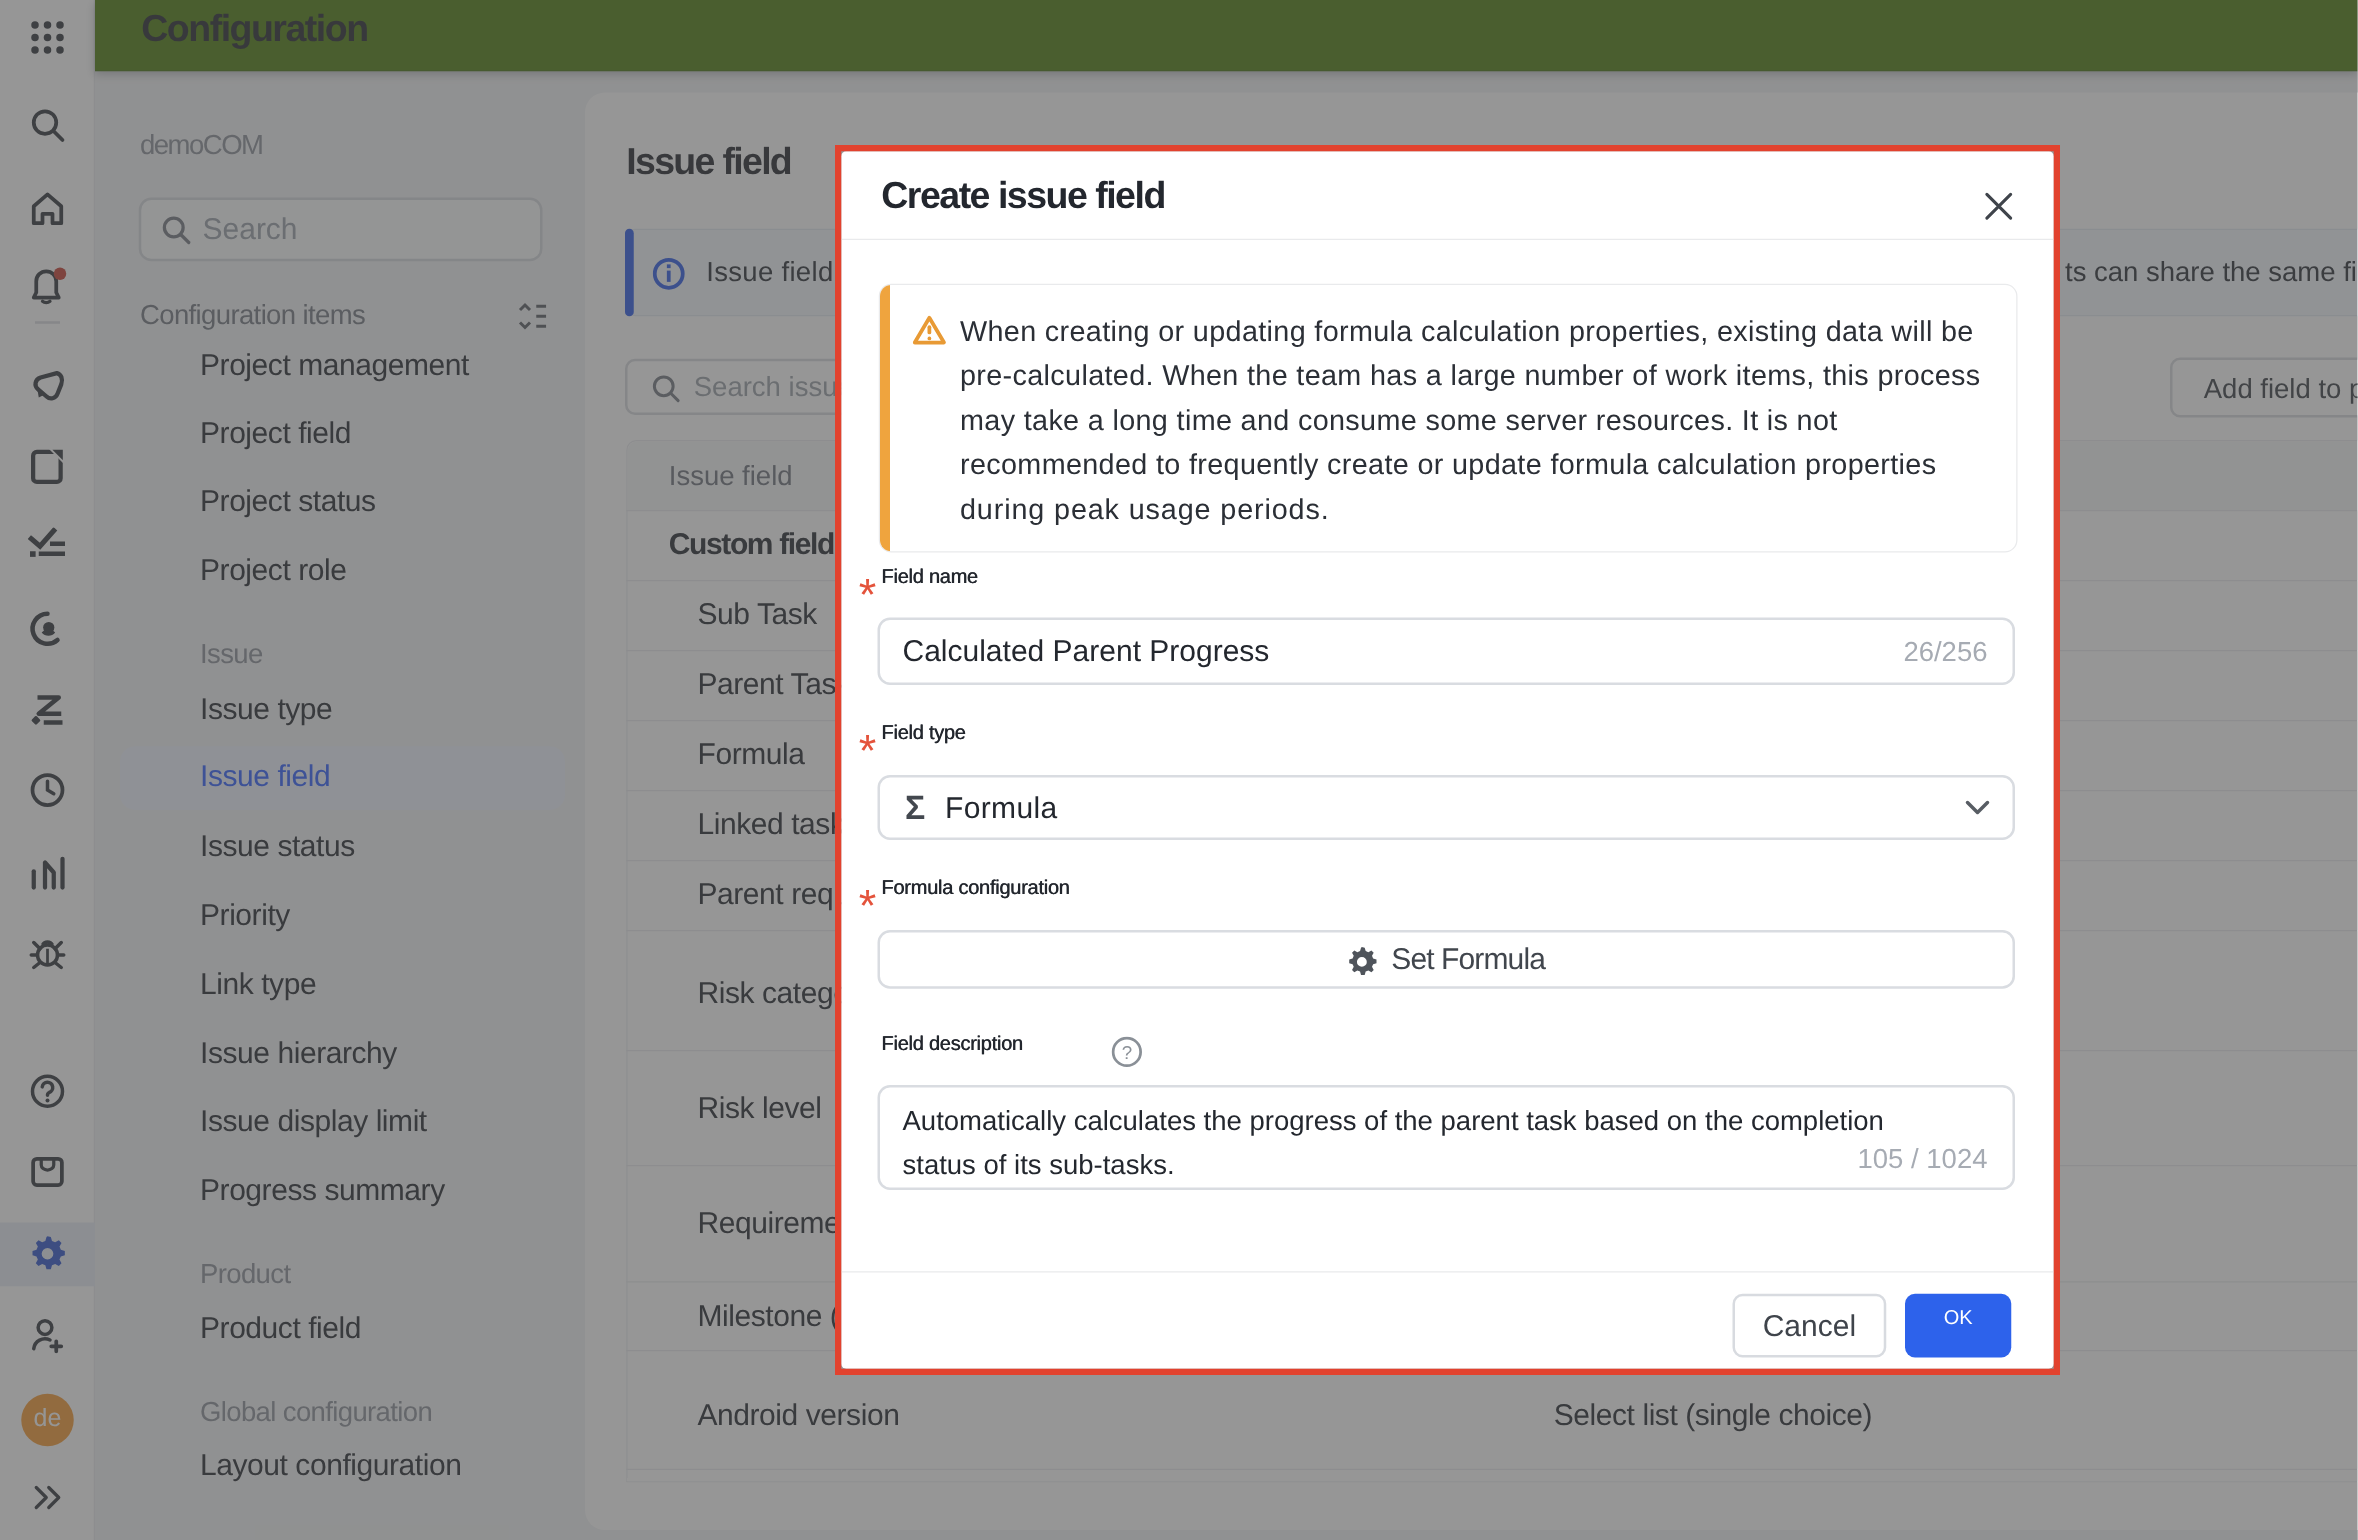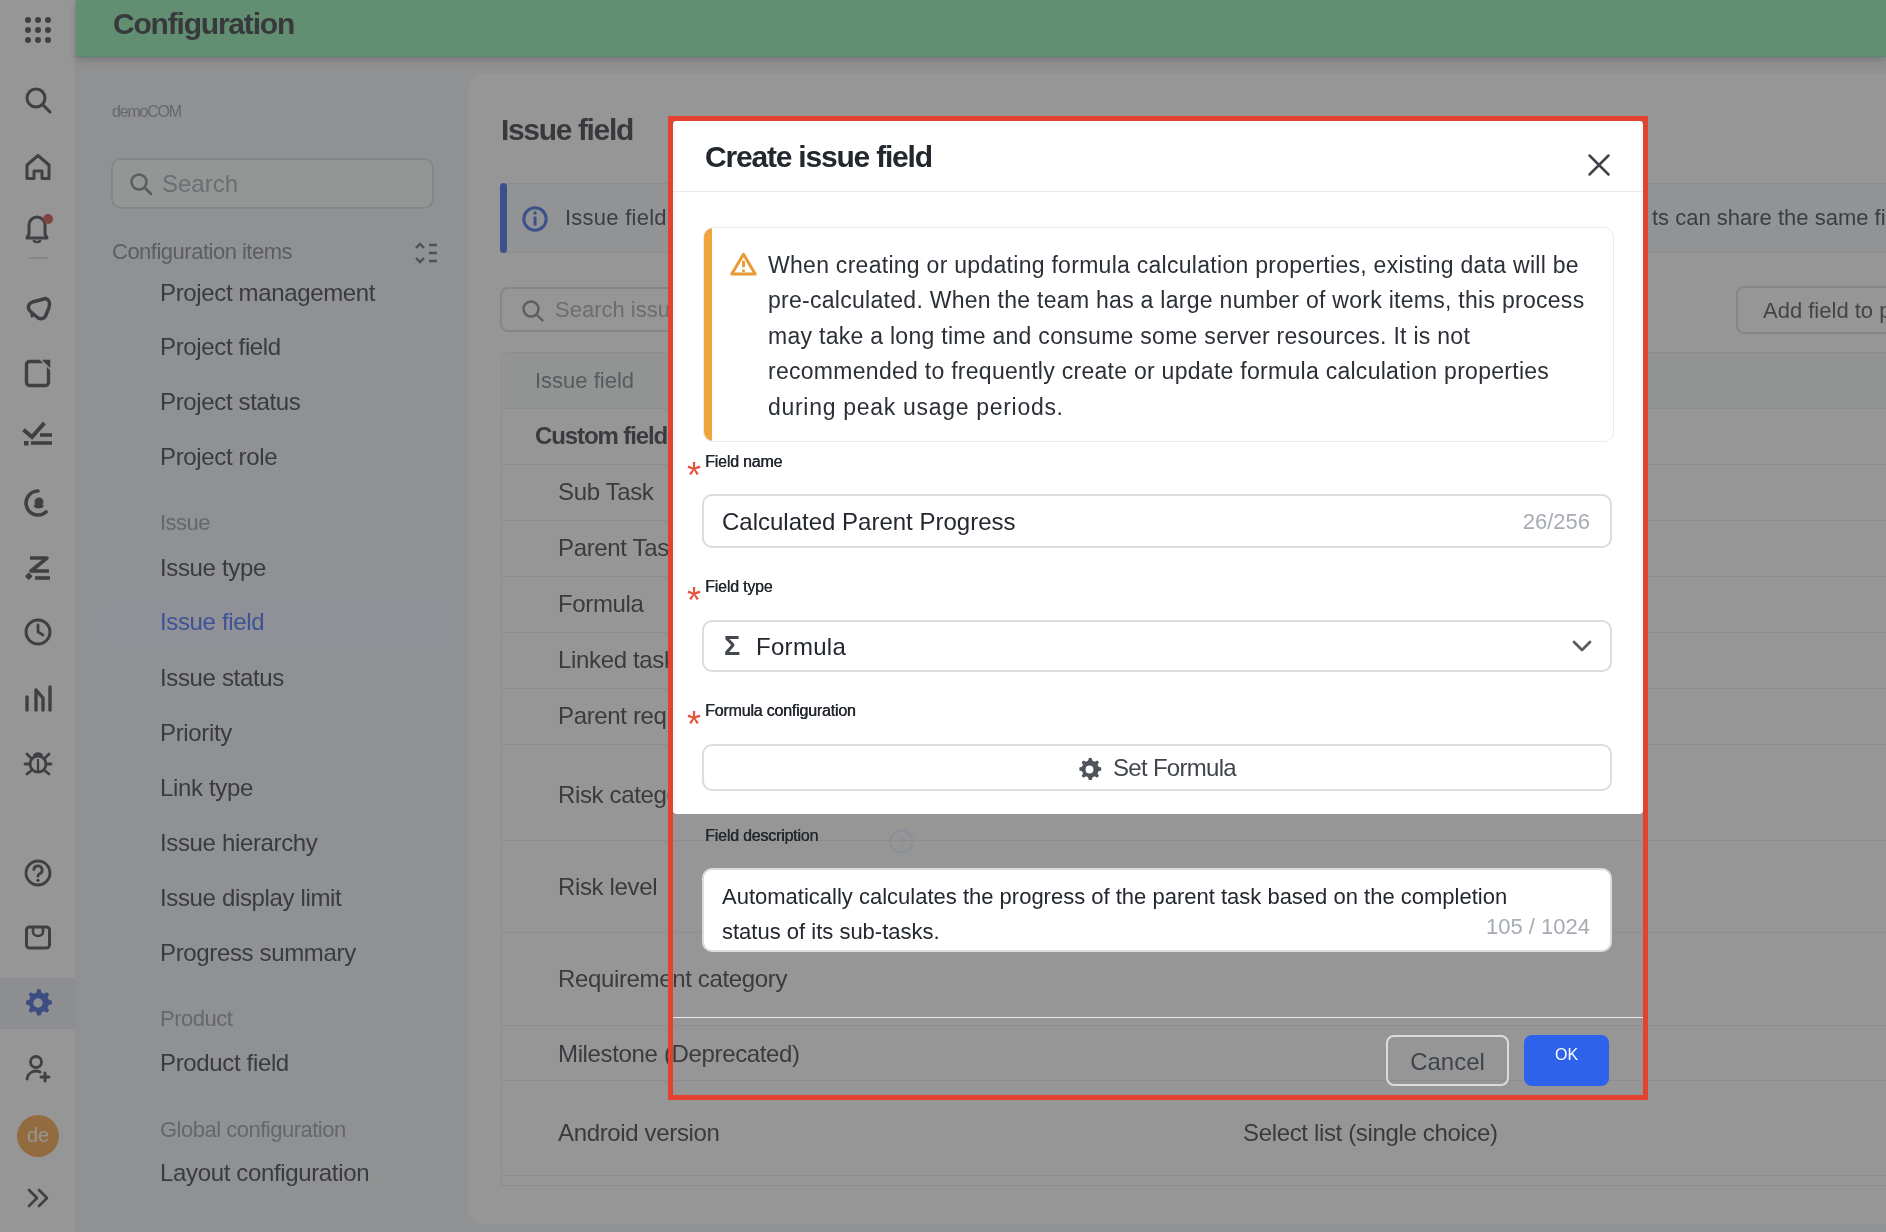--- a/index.html
+++ b/index.html
@@ -6,39 +6,39 @@
   html,body { width:1886px; height:1232px; overflow:hidden; }
   body { font-family:"Liberation Sans", sans-serif; color:#23272e; background:#f2f3f5; position:relative; }
   .abs { position:absolute; }
   svg { display:block; }
 
   
   #rail { position:absolute; left:0; top:0; width:76px; height:1232px; background:#fff; border-right:1px solid #e9ebee; z-index:1; }
   .ric { position:absolute; left:50%; transform:translate(-50%,-50%); }
 
   
-  #header { position:absolute; left:76px; top:0; right:0; height:57px; background:#86efac; box-shadow:0 3px 7px rgba(40,45,55,0.30); border-bottom:1px solid rgba(30,35,45,0.10); z-index:2; }
+  #header { position:absolute; left:76px; top:0; right:0; height:57px; background:#4d7c0f; box-shadow:0 3px 7px rgba(40,45,55,0.30); border-bottom:1px solid rgba(30,35,45,0.10); z-index:2; }
   #header h1 { font-size:30px; font-weight:bold; color:#23272e; position:absolute; left:37px; top:7px; letter-spacing:-1.2px; }
 
   
   #nav { position:absolute; left:76px; top:57px; width:389px; bottom:0; z-index:1; }
   .nav-label { position:absolute; left:36px; font-size:22px; color:#8c929b; letter-spacing:-0.5px; }
   .nav-item { position:absolute; left:84px; font-size:24px; color:#262a31; white-space:nowrap; letter-spacing:-0.35px; }
   #navsearch { position:absolute; left:35px; top:101px; width:323px; height:51px; border:2px solid #d6d9de; border-radius:10px; background:#fbfcfd; }
 
   
   #card { position:absolute; left:468px; top:74px; width:1450px; height:1150px; background:#fff; border-radius:16px; z-index:1; }
   .tline { position:absolute; left:33px; right:-40px; height:1px; background:#e9ebee; }
   .trow-name { position:absolute; font-size:24px; color:#262a31; white-space:nowrap; letter-spacing:-0.35px; }
 
   
   #dim { position:absolute; left:0; top:0; width:1886px; height:1232px; background:rgba(71,71,71,0.5714); z-index:10; }
 
   
-  #modal { position:absolute; left:673px; top:121px; width:970px; height:693px; background:#fff; border-radius:4px; z-index:20; }
+  #modal { position:absolute; left:673px; top:121px; width:970px; height:974px; background:#fff; border-radius:4px; z-index:20; }
   #redbox { position:absolute; left:668px; top:116px; width:980px; height:984px; border:5px solid #e2422e; z-index:30; pointer-events:none; }
   .mlabel { position:absolute; font-size:16px; color:#23272e; letter-spacing:-0.2px; text-shadow:0.4px 0 currentColor; }
   .req:before { content:"*"; color:#e4533b; font-size:36px; font-weight:normal; position:absolute; left:-18px; top:2px; text-shadow:none; }
   .minput { position:absolute; left:29px; width:910px; border:2px solid #d9dce1; border-radius:10px; background:#fff; }
   .mcount { position:absolute; font-size:22px; color:#a6abb3; }
 </style>
 </head>
 <body>
 
 <div id="rail">
@@ -148,21 +148,21 @@
       <path d="M4 4 L12 12 L4 20"></path>
       <path d="M14 4 L22 12 L14 20"></path>
     </svg>
 </div>
 
 <div id="header">
     <h1>Configuration</h1>
   </div>
 
 <div id="nav">
-  <div class="nav-label" style="top:46px; font-size:16px; letter-spacing:-1.2px;">demoCOM</div>
+  <div class="nav-label" style="top:46px; font-size:22px; letter-spacing:-1.2px;">demoCOM</div>
   <div id="navsearch">
     <svg class="abs" style="left:15px; top:11px;" width="26" height="26" viewBox="0 0 26 26" fill="none" stroke="#757b83" stroke-width="2.6">
         <circle cx="11" cy="11" r="7.5"></circle>
         <path d="M17 17 L23 23" stroke-linecap="round"></path>
       </svg>
     <div class="abs" style="left:49px; top:10px; font-size:24px; color:#9aa1aa;">Search</div>
   </div>
   <div class="nav-label" style="top:182px; color:#757b84;">Configuration items</div>
   <svg class="abs" style="left:333px; top:183px;" width="28" height="26" viewBox="0 0 28 26" fill="none" stroke="#5a5f66" stroke-width="2.4">
       <path d="M7 8 L11 4 L15 8"></path>

